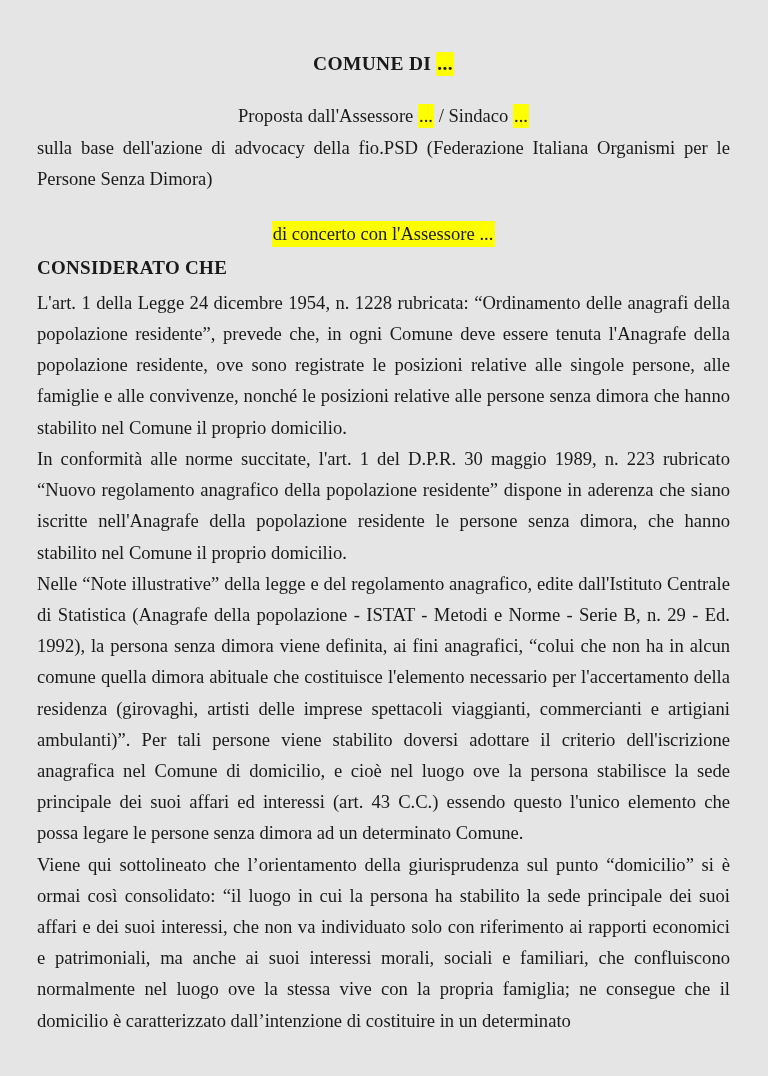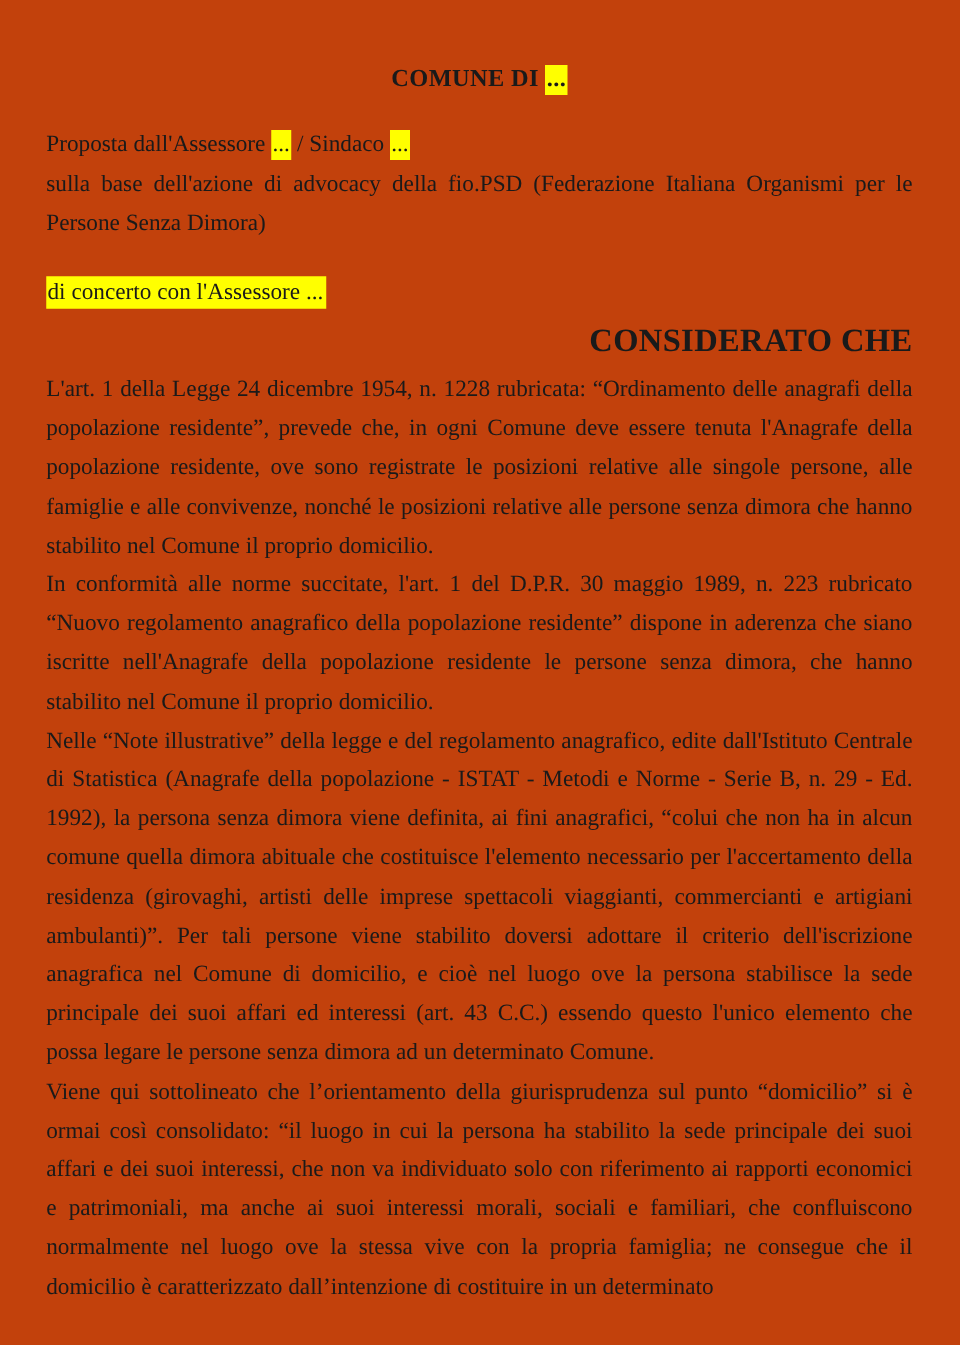--- a/index.html
+++ b/index.html
@@ -13,55 +13,55 @@
     overflow: hidden;
     font-family: "Liberation Serif", "DejaVu Serif", serif;
     color: #1a1a1a;
     -webkit-font-smoothing: antialiased;
   }
 
   .page {
     position: relative;
     width: 768px;
     height: 1076px;
-    background: #c2410c;
+    background: #e5e5e5;
     box-sizing: border-box;
     padding: 52px 38px 12px 37px;
   }
 
   .doc-title {
     text-align: center;
     font-size: 19.5px;
     font-weight: bold;
     letter-spacing: 0.3px;
     margin: 0 0 16px 0;
     line-height: 1.25;
   }
 
   .section-heading {
-    text-align: right;
-    font-size: 26px;
+    text-align: left;
+    font-size: 19px;
     font-weight: bold;
     letter-spacing: 0.3px;
     margin: 7px 0 6px 0;
     line-height: 1.3;
   }
 
   .para {
     font-size: 18.6px;
     line-height: 31.2px;
     text-align: justify;
     text-justify: inter-word;
     margin: 0;
     hyphens: none;
   }
 
   
   .line-left {
-    text-align: left;
+    text-align: center;
     margin-top: 24px;
   }
 
   .hl {
     background-color: #ffff00;
     padding: 1px 1px 2px 1px;
   }
 
   .hl-block {
     background-color: #ffff00;

